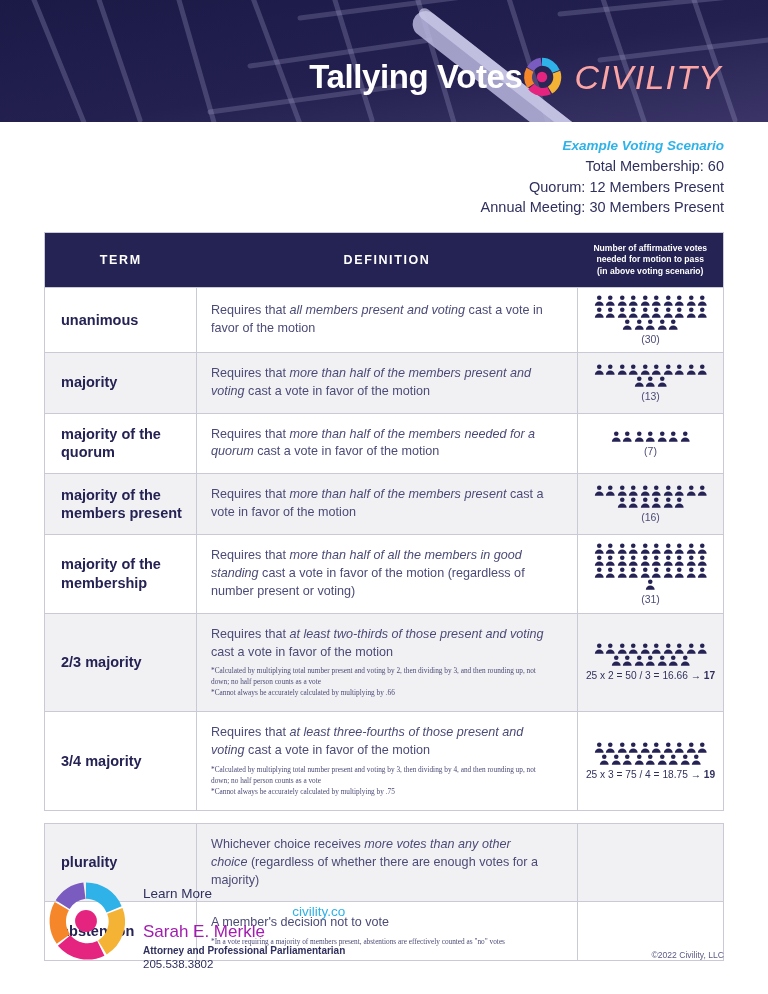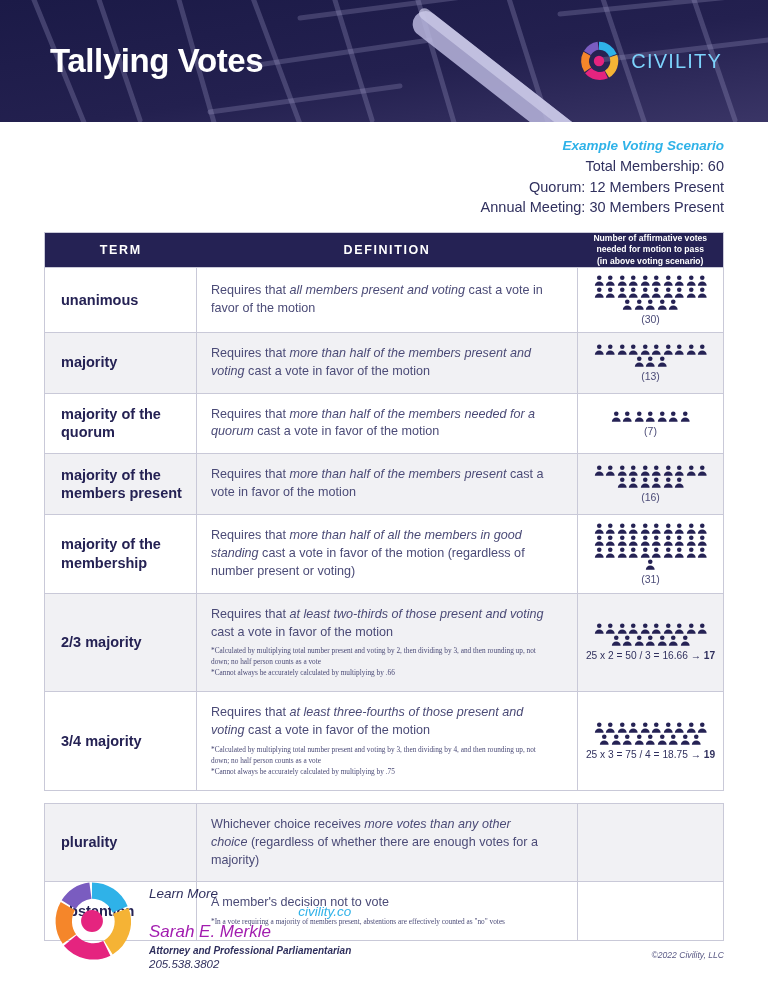--- a/index.html
+++ b/index.html
@@ -18,35 +18,37 @@
     height: 122px;
     background: #1d1b4d;
     overflow: hidden;
   }
   .header-bg { position: absolute; inset: 0; }
   .header-inner {
     position: relative;
     height: 100%;
     display: flex;
     align-items: center;
-    justify-content: space-between;
+    justify-content: flex-end;
     padding: 0 46px 0 50px;
     z-index: 3;
+    margin-top: 16px;
   }
   .page-title {
     font-size: 33px;
     font-weight: bold;
     color: #ffffff;
     letter-spacing: -0.4px;
   }
   .brand { display: flex; align-items: center; gap: 12px; }
   .brand-name {
-    font-size: 20px;
-    color: #7dd3fc;
+    font-size: 34px;
+    color: #fca5a5;
     letter-spacing: 1.2px;
+    font-style: italic;
   }
 
   
   .scenario {
     text-align: right;
     padding: 14px 44px 0 0;
     line-height: 1.42;
   }
   .scenario-title {
     color: #2fb2e8;
@@ -62,21 +64,21 @@
   .tbl {
     width: 100%;
     border-collapse: collapse;
     border: 1px solid #c9c9d8;
     table-layout: fixed;
   }
   .tbl.second { margin-top: 12px; }
   .tbl th {
     background: #252254;
     color: #ffffff;
-    padding: 0 6px;
+    padding: 10px 6px;
     vertical-align: middle;
   }
   .th-term, .th-def {
     font-size: 12.5px;
     letter-spacing: 1.6px;
     font-weight: bold;
   }
   .th-votes {
     font-size: 8.6px;
     line-height: 1.33;
@@ -130,24 +132,23 @@
     font-size: 10.2px;
     color: #30305e;
     margin-top: 4px;
     line-height: 1.2;
   }
   .calc b { font-weight: bold; }
 
   
   .footer {
     position: absolute;
-    left: 13px; right: 0; bottom: 0;
+    left: 7px; right: 0; bottom: 0;
     height: 122px;
     padding: 10px 44px 0 40px;
-    font-style: italic;
   }
   .footer-inner { display: flex; align-items: flex-start; gap: 18px; }
   .footer-text { padding-top: 3px; line-height: 1.34; }
   .f-learn { font-size: 13.5px; color: #30305e; }
   .f-url { font-size: 13.5px; color: #2fb2e8; text-align: right; }
   .f-name { font-size: 17px; color: #a21caf; }
   .f-role { font-size: 10px; font-weight: bold; color: #30305e; }
   .f-phone { font-size: 11.5px; color: #30305e; }
   .copyright {
     position: absolute;

